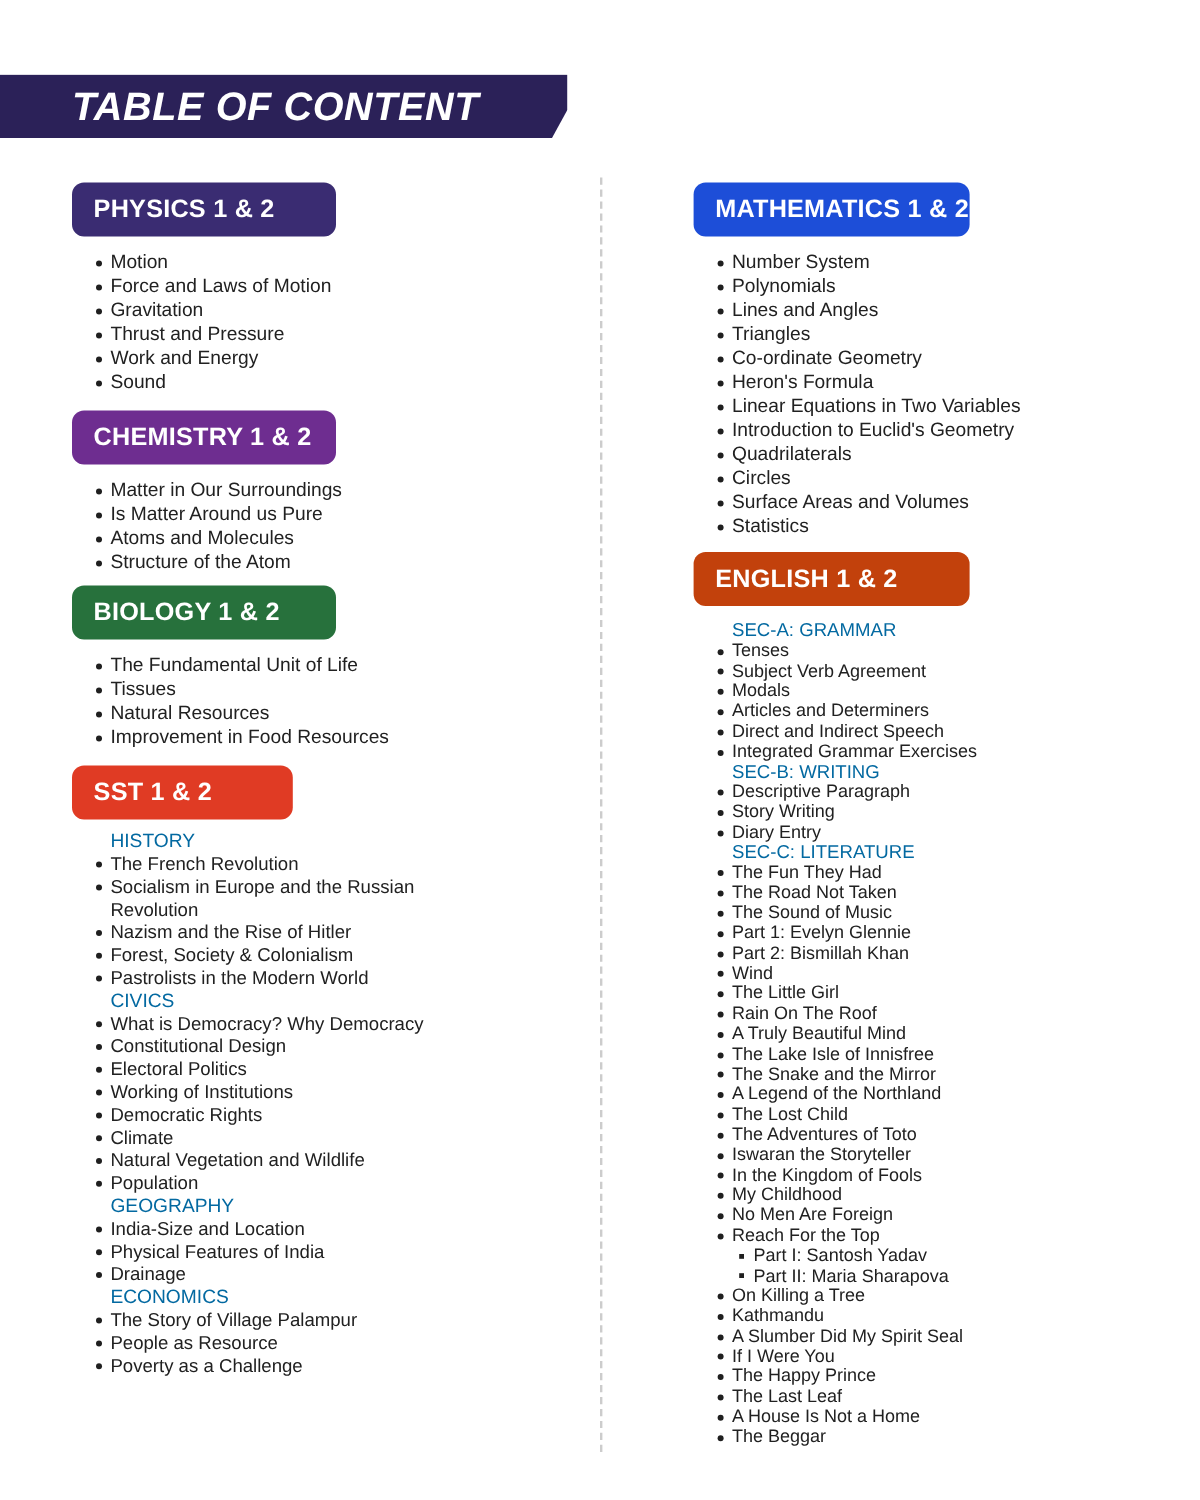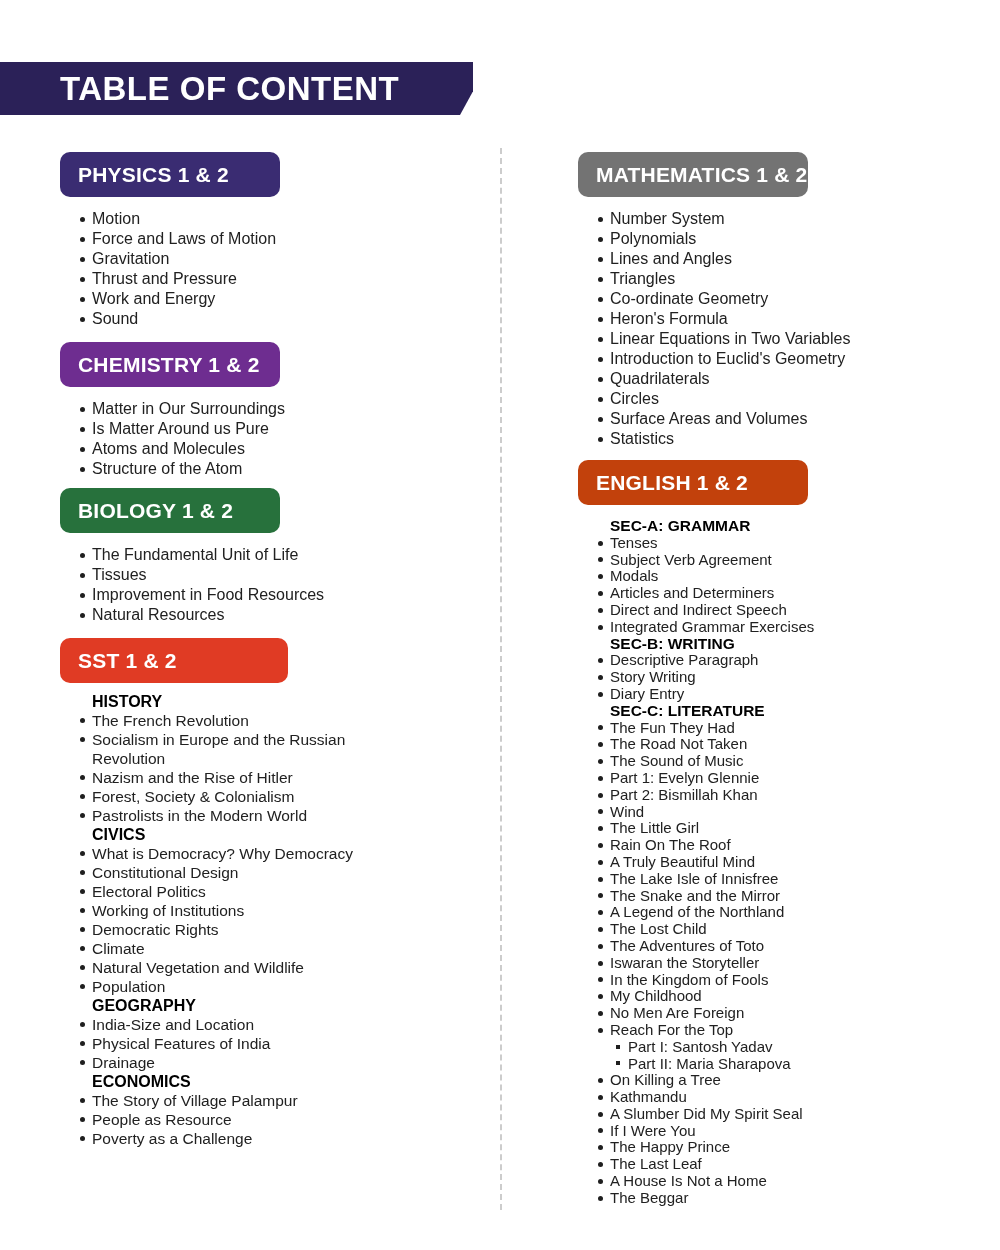--- a/index.html
+++ b/index.html
@@ -14,20 +14,21 @@
 
   
   .banner {
     position: absolute;
     left: 0; top: 62px;
     width: 473px; height: 53px;
     display: flex; align-items: center;
     padding-left: 60px;
     box-sizing: border-box;
     clip-path: polygon(0 0, 100% 0, 100% 55%, calc(100% - 13px) 100%, 0 100%);
+    font-style: italic;
   }
   .banner span {
     color: #ffffff;
     font-size: 33px;
     font-weight: 800;
     letter-spacing: 0.5px;
     white-space: nowrap;
   }
 
   
@@ -56,21 +57,21 @@
     box-sizing: border-box;
     display: flex; align-items: center;
     padding-left: 18px;
     color: #ffffff;
     font-size: 21px;
     font-weight: 700;
     letter-spacing: 0.2px;
     white-space: nowrap;
     border-radius: 10px;
   }
-  .sec-sst .sec-header { width: 228px; }
+  .sec-sst .sec-header { width: 184px; }
   .col-right .sec-header { width: 230px; }
 
   .sec-content { margin-top: 12px; }
   .sec-sst .sec-content { margin-top: 9px; }
   .sec-english .sec-content { margin-top: 13px; }
 
   .li {
     position: relative;
     padding-left: 32px;
     color: #212121;
@@ -95,22 +96,22 @@
   .sec-sst .li { font-size: 15.5px; line-height: 19px; }
   .sec-sst .li::before { top: 7px; }
   .sec-sst .group-heading { font-size: 16px; line-height: 19px; }
 
   
   .sec-english .li { font-size: 15px; line-height: 16.8px; }
   .sec-english .li::before { top: 5.8px; }
   .sec-english .group-heading { font-size: 15.5px; line-height: 16.8px; }
 
   .group-heading {
-    font-weight: 700;
-    color: #000000;
+    font-weight: 400;
+    color: #0369a1;
     padding-left: 32px;
   }
 
   
   .li.sub { padding-left: 50px; }
   .li.sub::before {
     left: 38px;
     width: 4px; height: 4px;
     border-radius: 0;
   }
@@ -143,22 +144,22 @@
         <div class="li">Is Matter Around us Pure</div>
         <div class="li">Atoms and Molecules</div>
         <div class="li">Structure of the Atom</div>
       </div>
     </div>
     <div class="section sec-biology">
       <div class="sec-header" style="background: rgb(39, 113, 60);">BIOLOGY 1 &amp; 2</div>
       <div class="sec-content">
         <div class="li">The Fundamental Unit of Life</div>
         <div class="li">Tissues</div>
+        <div class="li">Natural Resources</div>
         <div class="li">Improvement in Food Resources</div>
-        <div class="li">Natural Resources</div>
       </div>
     </div>
     <div class="section sec-sst">
       <div class="sec-header" style="background: rgb(224, 59, 36);">SST 1 &amp; 2</div>
       <div class="sec-content">
         <div class="group-heading">HISTORY</div>
         <div class="li">The French Revolution</div>
         <div class="li">Socialism in Europe  and the Russian Revolution</div>
         <div class="li">Nazism and the Rise of Hitler</div>
         <div class="li">Forest, Society &amp; Colonialism</div>
@@ -178,21 +179,21 @@
         <div class="li">Drainage</div>
         <div class="group-heading">ECONOMICS</div>
         <div class="li">The Story of Village Palampur</div>
         <div class="li">People as Resource</div>
         <div class="li">Poverty as a Challenge</div>
       </div>
     </div>
   </div>
 <div class="col col-right" id="col-right">
     <div class="section sec-mathematics">
-      <div class="sec-header" style="background: #737373;">MATHEMATICS 1 &amp; 2</div>
+      <div class="sec-header" style="background: #1d4ed8;">MATHEMATICS 1 &amp; 2</div>
       <div class="sec-content">
         <div class="li">Number System</div>
         <div class="li">Polynomials</div>
         <div class="li">Lines and Angles</div>
         <div class="li">Triangles</div>
         <div class="li">Co-ordinate Geometry</div>
         <div class="li">Heron's Formula</div>
         <div class="li">Linear Equations in Two Variables</div>
         <div class="li">Introduction to Euclid's Geometry</div>
         <div class="li">Quadrilaterals</div>

